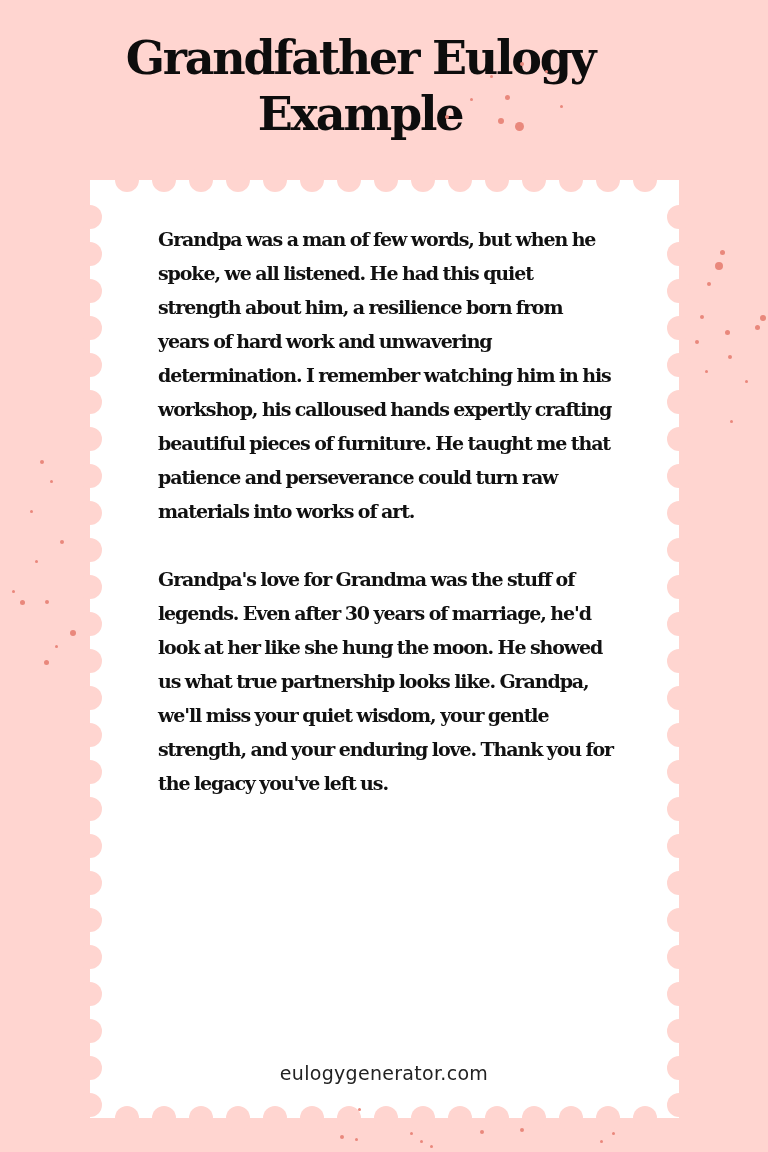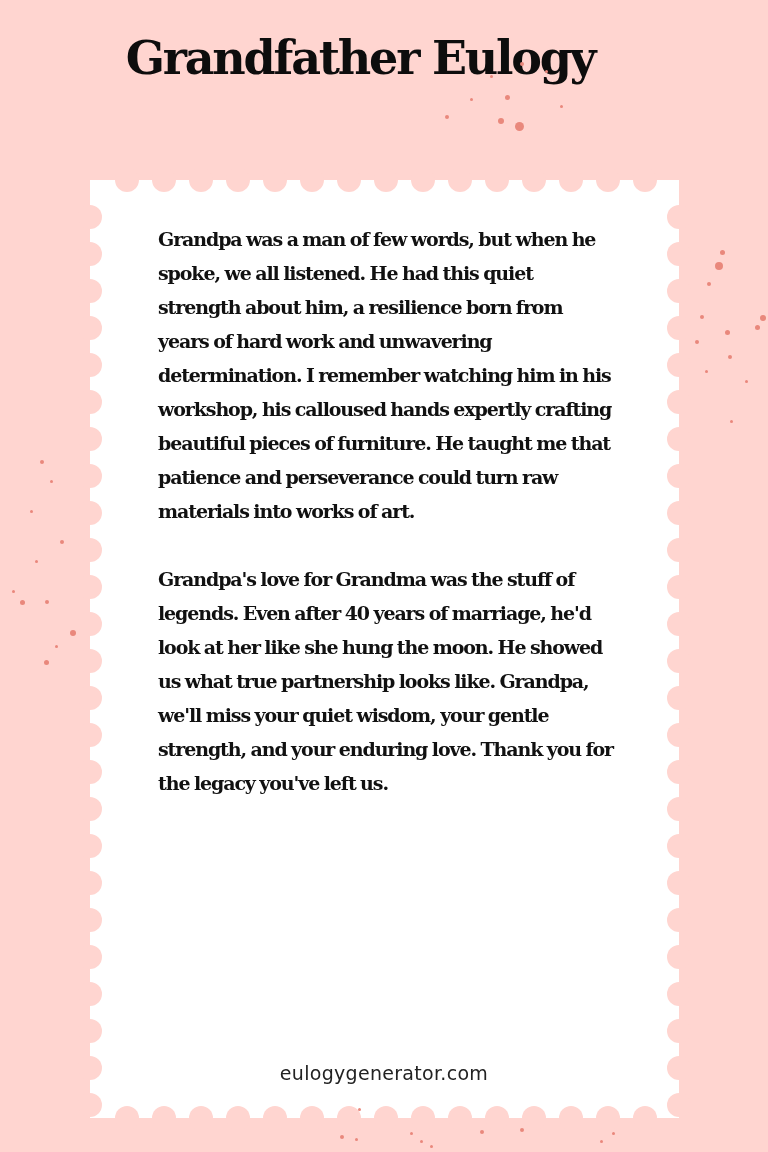--- a/index.html
+++ b/index.html
@@ -31,20 +31,21 @@
     text-align: center; font-family: "DejaVu Sans", sans-serif;
     font-size: 19px; color: #222; letter-spacing: 0.3px;
   }
   .dot { position: absolute; background: #e9887c; border-radius: 50%; }
 </style>
 </head>
 <body>
 
 <h1 class="title">
   <span>Grandfather Eulogy</span><br>
+  <span>Example</span>
 </h1>
 
 <div class="card" id="card">
     <div class="scallop" style="left: 25px; top: -12px; width: 24px; height: 24px;"></div>
     <div class="scallop" style="left: 25px; top: 926px; width: 24px; height: 24px;"></div>
     <div class="scallop" style="left: 62px; top: -12px; width: 24px; height: 24px;"></div>
     <div class="scallop" style="left: 62px; top: 926px; width: 24px; height: 24px;"></div>
     <div class="scallop" style="left: 99px; top: -12px; width: 24px; height: 24px;"></div>
     <div class="scallop" style="left: 99px; top: 926px; width: 24px; height: 24px;"></div>
     <div class="scallop" style="left: 136px; top: -12px; width: 24px; height: 24px;"></div>
@@ -118,21 +119,21 @@
     <div class="scallop" style="left: -12px; top: 839px; width: 24px; height: 24px;"></div>
     <div class="scallop" style="left: 577px; top: 839px; width: 24px; height: 24px;"></div>
     <div class="scallop" style="left: -12px; top: 876px; width: 24px; height: 24px;"></div>
     <div class="scallop" style="left: 577px; top: 876px; width: 24px; height: 24px;"></div>
     <div class="scallop" style="left: -12px; top: 913px; width: 24px; height: 24px;"></div>
     <div class="scallop" style="left: 577px; top: 913px; width: 24px; height: 24px;"></div>
   </div>
 
 <div class="body-text">
   <p>Grandpa was a man of few words, but when he spoke, we all listened. He had this quiet strength about him, a resilience born from years of hard work and unwavering determination. I remember watching him in his workshop, his calloused hands expertly crafting beautiful pieces of furniture. He taught me that patience and perseverance could turn raw materials into works of art.</p>
-  <p>Grandpa's love for Grandma was the stuff of legends. Even after 40 years of marriage, he'd look at her like she hung the moon. He showed us what true partnership looks like. Grandpa, we'll miss your quiet wisdom, your gentle strength, and your enduring love. Thank you for the legacy you've left us.</p>
+  <p>Grandpa's love for Grandma was the stuff of legends. Even after 30 years of marriage, he'd look at her like she hung the moon. He showed us what true partnership looks like. Grandpa, we'll miss your quiet wisdom, your gentle strength, and your enduring love. Thank you for the legacy you've left us.</p>
 </div>
 
 <div class="footer-url">eulogygenerator.com</div>
 
 <div id="splatter">
     <div class="dot" style="left: 520px; top: 62px; width: 4px; height: 4px;"></div>
     <div class="dot" style="left: 545px; top: 70px; width: 3px; height: 3px;"></div>
     <div class="dot" style="left: 505px; top: 95px; width: 5px; height: 5px;"></div>
     <div class="dot" style="left: 498px; top: 118px; width: 6px; height: 6px;"></div>
     <div class="dot" style="left: 515px; top: 122px; width: 9px; height: 9px;"></div>

